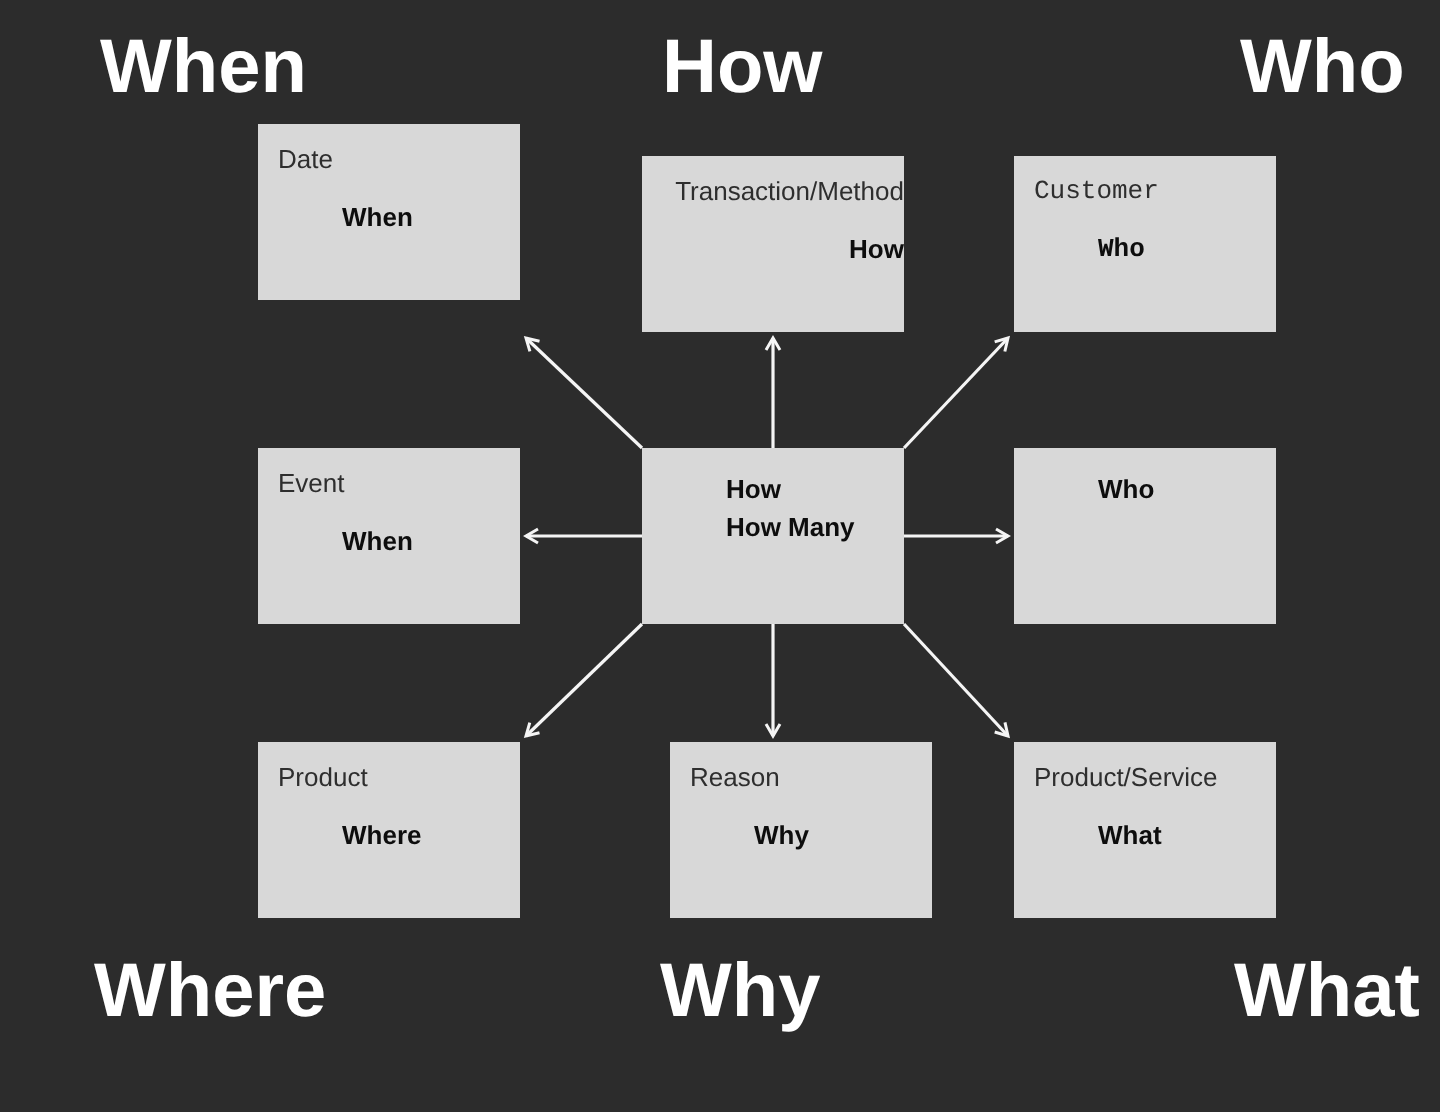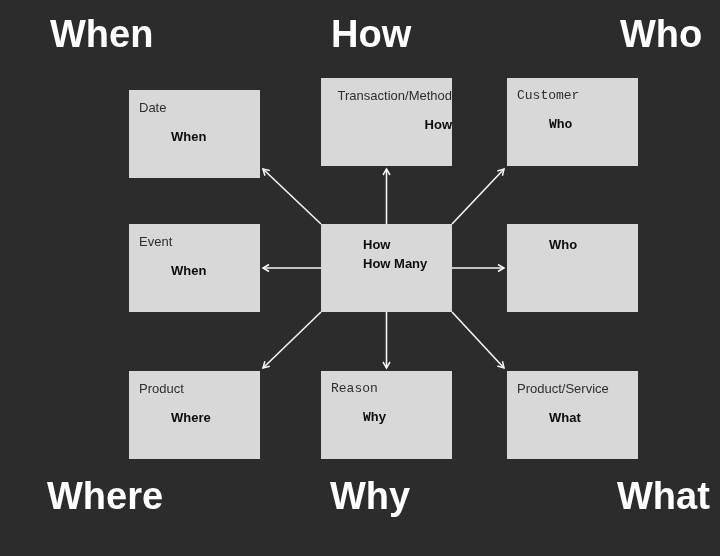--- a/index.html
+++ b/index.html
@@ -74,21 +74,21 @@
     </g>
   </svg>
 
   <div class="heading" style="left:11px;top:14px;">When</div>
   <div class="heading" style="left:292px;top:14px;">How</div>
   <div class="heading" style="left:581px;top:14px;">Who</div>
   <div class="heading" style="left:8px;top:476px;">Where</div>
   <div class="heading" style="left:291px;top:476px;">Why</div>
   <div class="heading" style="left:578px;top:476px;">What</div>
 
-  <div class="node" style="left:90px;top:90px;">
+  <div class="node" style="left:90px;top:62px;">
     <span class="label">Date</span>
     <div class="keyword">When</div>
   </div>
   <div class="node" style="left:282px;top:78px;text-align:right;">
     <span class="label">Transaction/Method</span>
     <div class="keyword">How</div>
   </div>
   <div class="node" style="left:468px;top:78px;font-family:Liberation Mono, monospace;">
     <span class="label">Customer</span>
     <div class="keyword">Who</div>
@@ -103,21 +103,21 @@
 How Many</div>
   </div>
   <div class="node" style="left:468px;top:224px;">
     <div class="keyword">Who</div>
   </div>
 
   <div class="node" style="left:90px;top:371px;">
     <span class="label">Product</span>
     <div class="keyword">Where</div>
   </div>
-  <div class="node" style="left:282px;top:371px;font-family:Liberation Mono, monospace;">
+  <div class="node" style="left:296px;top:371px;">
     <span class="label">Reason</span>
     <div class="keyword">Why</div>
   </div>
   <div class="node" style="left:468px;top:371px;">
     <span class="label">Product/Service</span>
     <div class="keyword">What</div>
   </div>
 
 </div>
 

